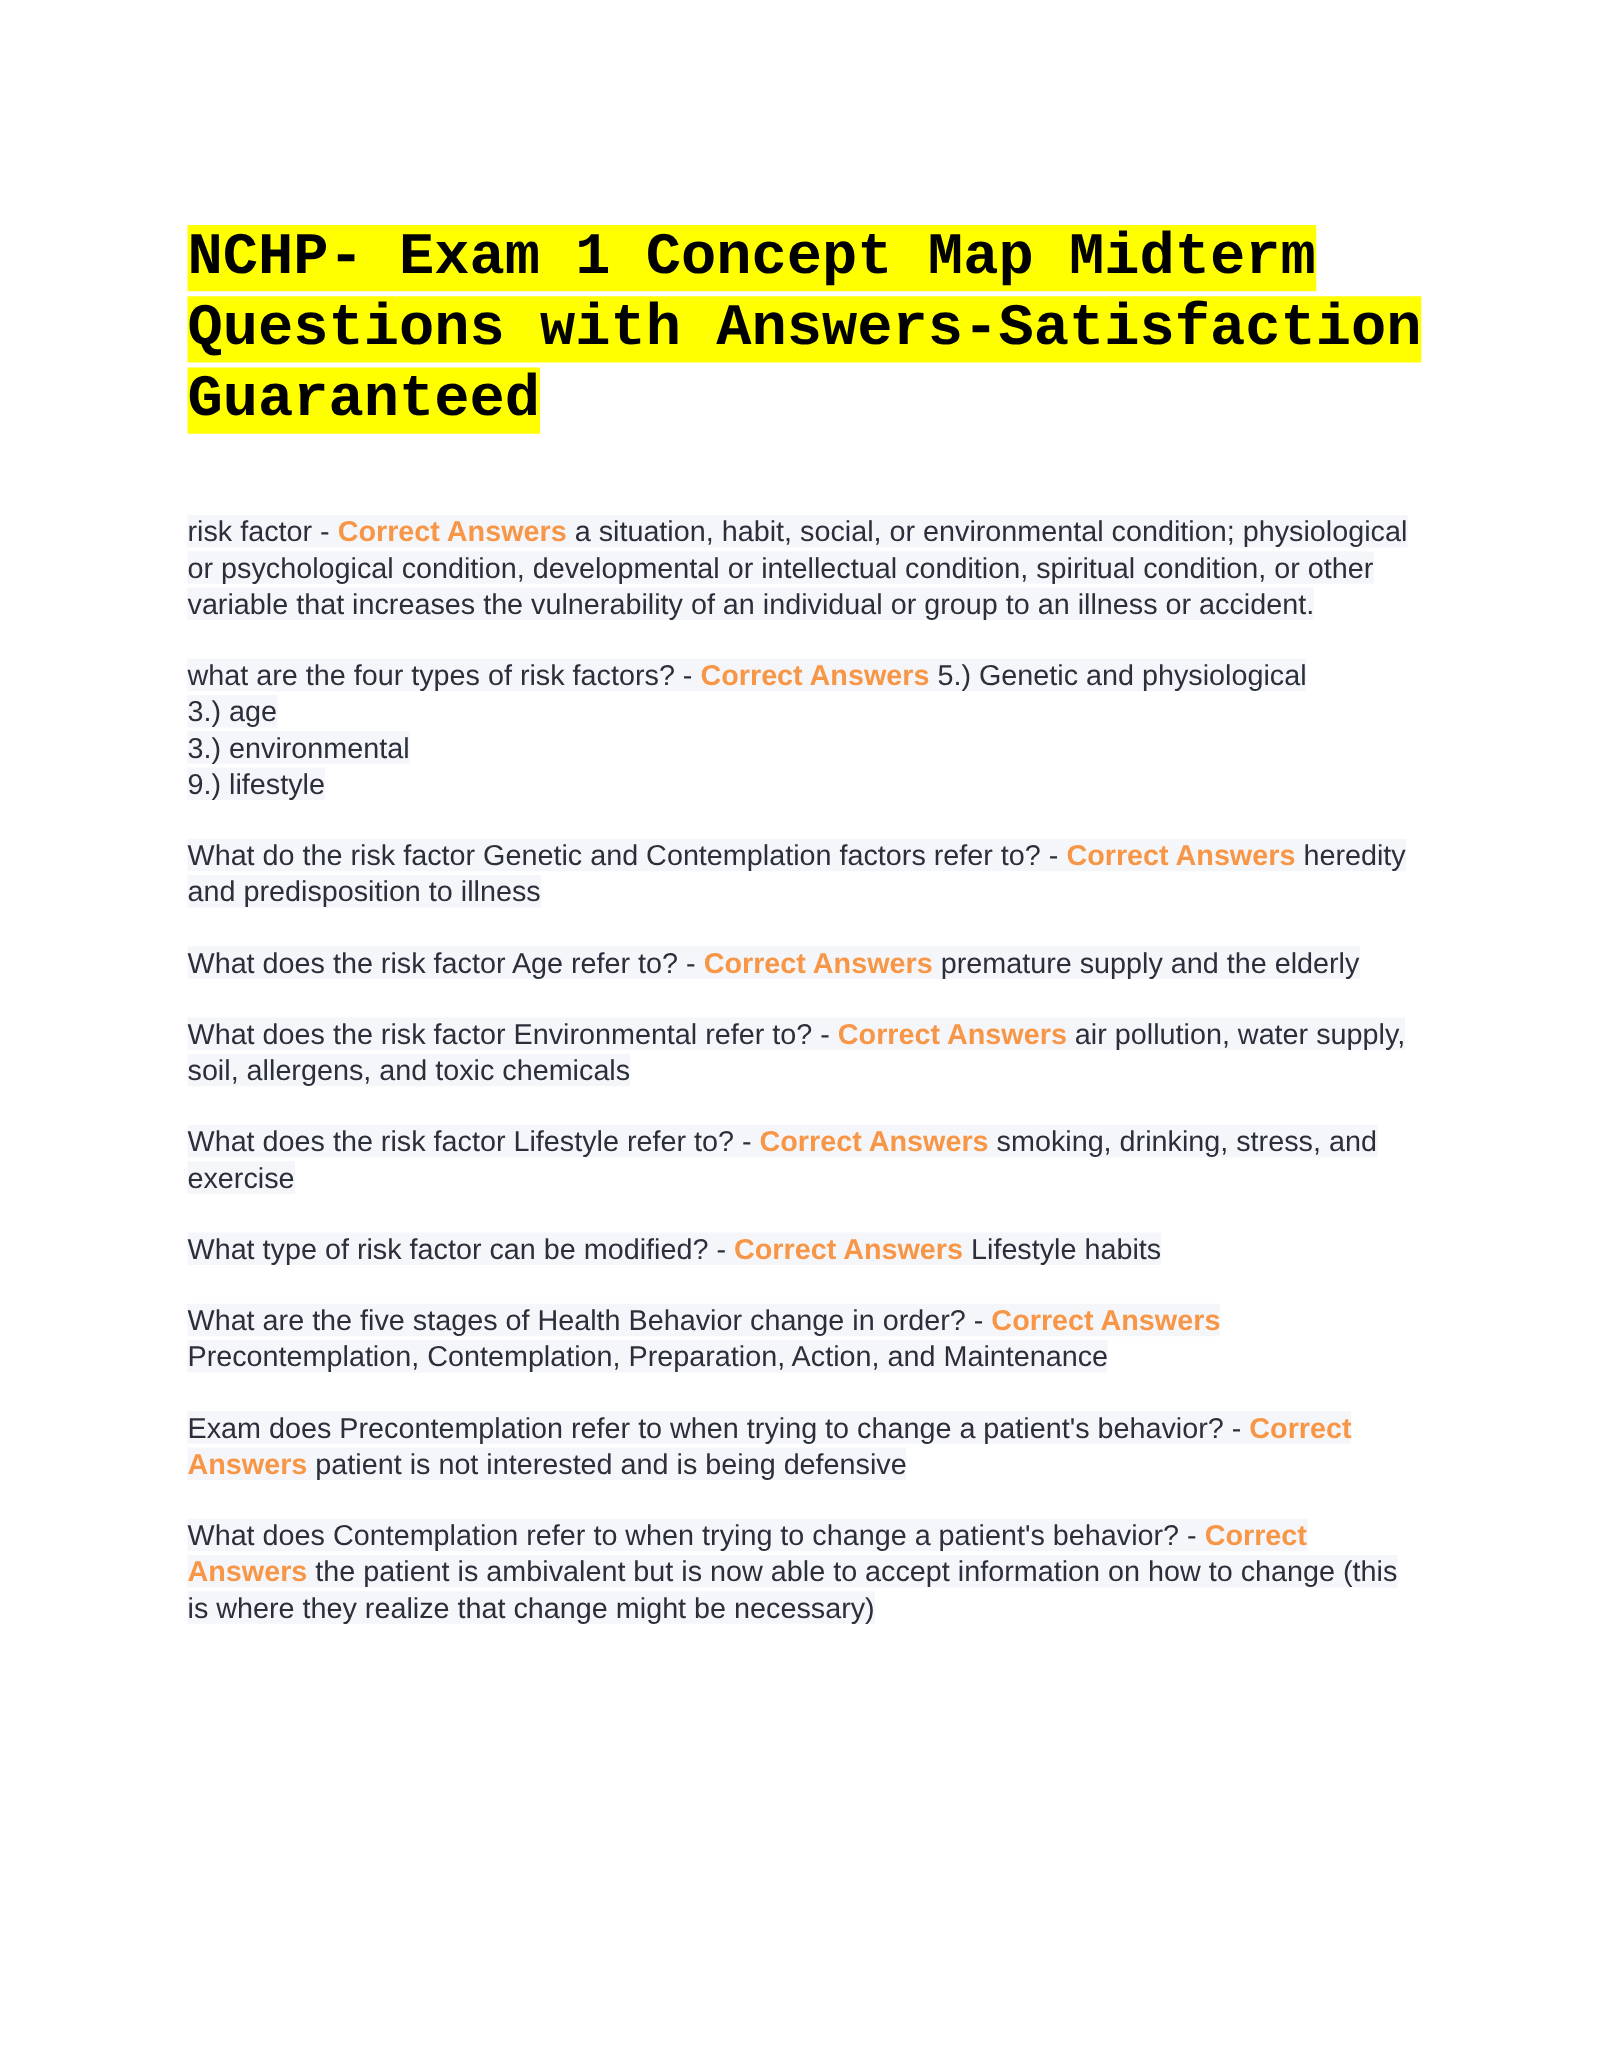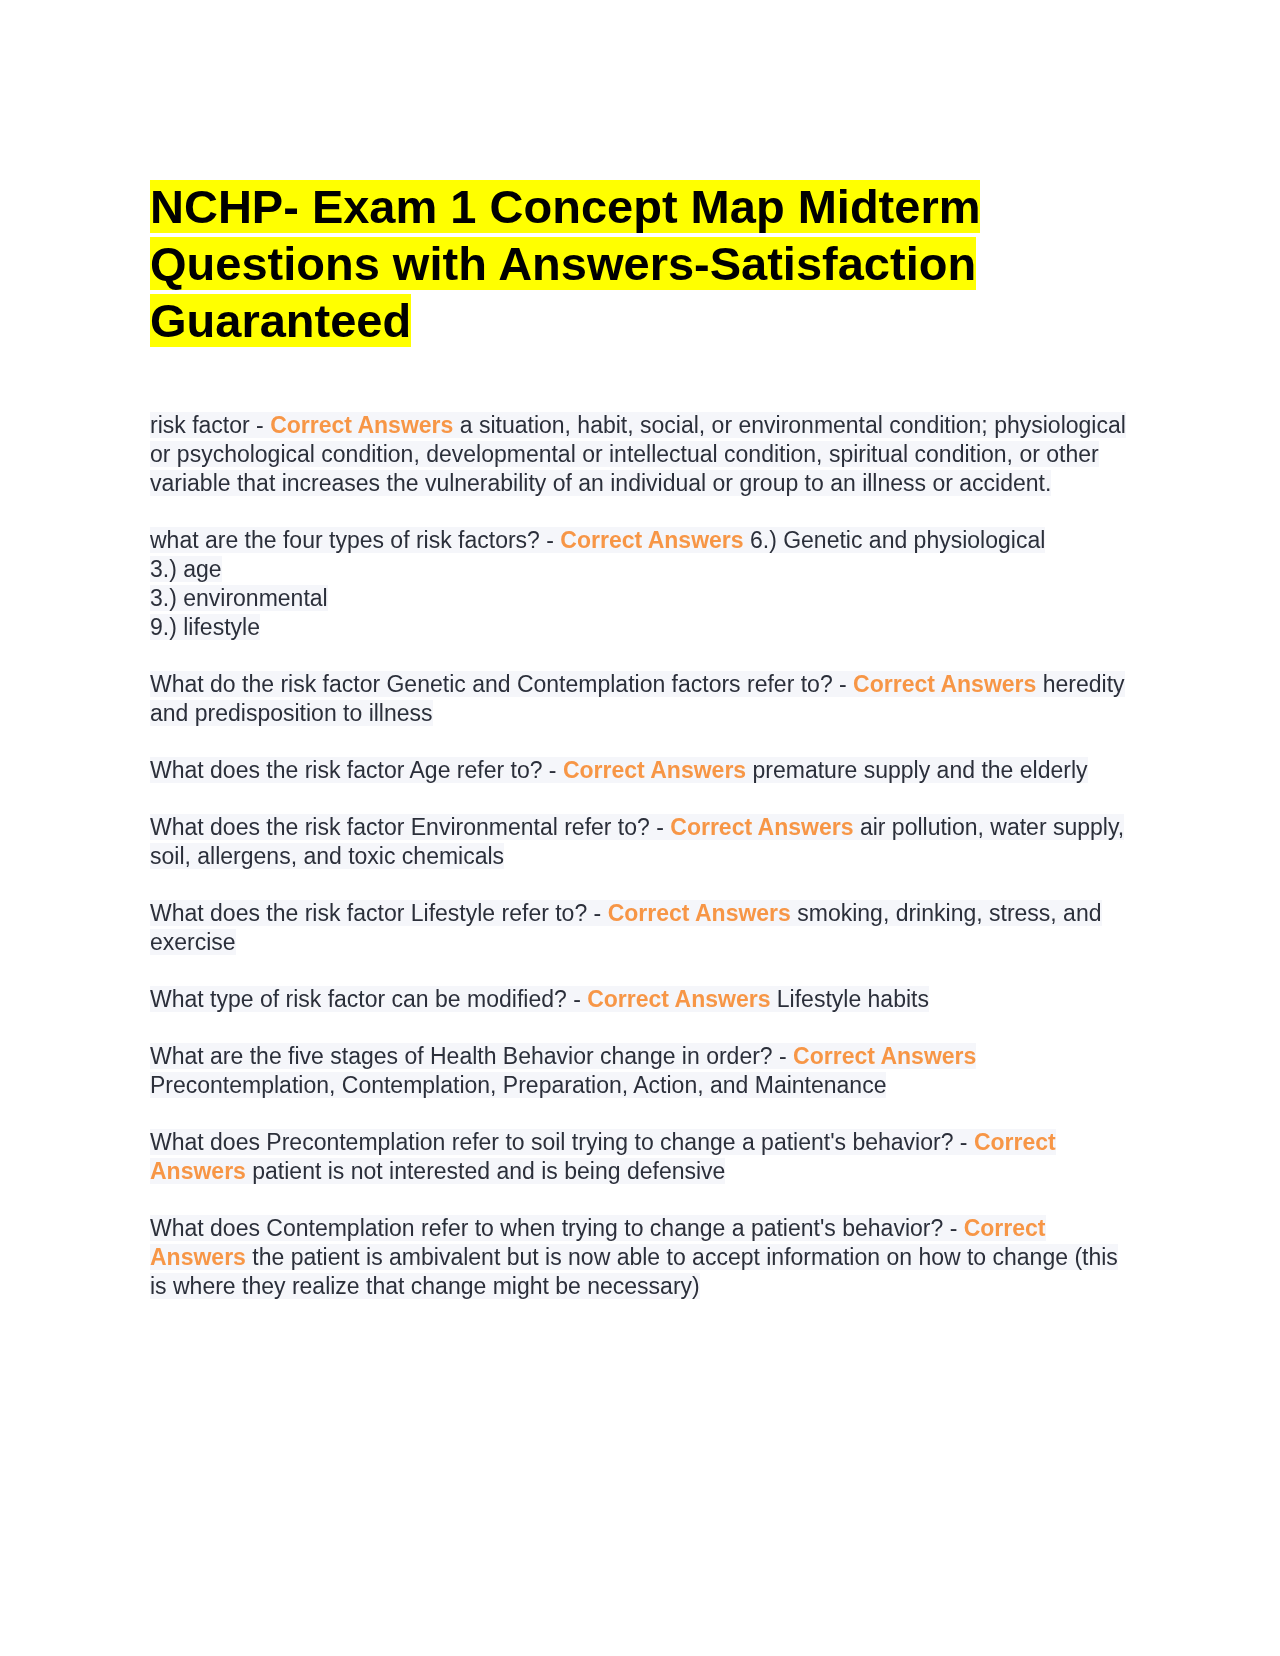--- a/index.html
+++ b/index.html
@@ -1,19 +1,19 @@
 <!DOCTYPE html>
 <html><head>
 <meta charset="utf-8">
 <style>
   html, body { margin: 0; padding: 0; background: #ffffff; }
   body { width: 1280px; height: 1656px; position: relative; overflow: hidden; }
   .page { position: absolute; left: 150px; top: 178px; width: 990px; }
   .title {
-    font-family: Liberation Sans, sans-serif;
+    font-family: Liberation Mono, monospace;
     font-weight: bold;
     font-size: 47px;
     line-height: 57px;
     margin: 0 0 62px 0;
     color: #000;
   }
   .title span { background: #ffff00; }
   .qa {
     font-family: "Liberation Sans", sans-serif;
     font-size: 23px;
@@ -30,30 +30,30 @@
 <div class="page">
   <h1 class="title">
     <span>NCHP- Exam 1 Concept Map Midterm</span><br>
     <span>Questions with Answers-Satisfaction</span><br>
     <span>Guaranteed</span>
   </h1>
 
   <p class="qa"><span class="line"><span>risk factor - </span><span class="ca">Correct Answers</span><span> a situation, habit, social, or environmental condition; physiological or psychological condition, developmental or intellectual condition, spiritual condition, or other variable that increases the vulnerability of an individual or group to an illness or accident.</span></span></p>
 
 
-  <p class="qa"><span class="line"><span>what are the four types of risk factors? - </span><span class="ca">Correct Answers</span><span> 6.) Genetic and physiological</span></span><br><span class="line">3.) age</span><br><span class="line">3.) environmental</span><br><span class="line">9.) lifestyle</span></p>
+  <p class="qa"><span class="line"><span>what are the four types of risk factors? - </span><span class="ca">Correct Answers</span><span> 5.) Genetic and physiological</span></span><br><span class="line">3.) age</span><br><span class="line">3.) environmental</span><br><span class="line">9.) lifestyle</span></p>
 
   <p class="qa"><span class="line"><span>What do the risk factor Genetic and Contemplation factors refer to? - </span><span class="ca">Correct Answers</span><span> heredity and predisposition to illness</span></span></p>
 
   <p class="qa"><span class="line"><span>What does the risk factor Age refer to? - </span><span class="ca">Correct Answers</span><span> premature supply and the elderly</span></span></p>
 
   <p class="qa"><span class="line"><span>What does the risk factor Environmental refer to? - </span><span class="ca">Correct Answers</span><span> air pollution, water supply, soil, allergens, and toxic chemicals</span></span></p>
 
   <p class="qa"><span class="line"><span>What does the risk factor Lifestyle refer to? - </span><span class="ca">Correct Answers</span><span> smoking, drinking, stress, and exercise</span></span></p>
 
   <p class="qa"><span class="line"><span>What type of risk factor can be modified? - </span><span class="ca">Correct Answers</span><span> Lifestyle habits</span></span></p>
 
   <p class="qa"><span class="line"><span>What are the five stages of Health Behavior change in order? - </span><span class="ca">Correct Answers</span><span> Precontemplation, Contemplation, Preparation, Action, and Maintenance</span></span></p>
 
-  <p class="qa"><span class="line"><span>What does Precontemplation refer to soil trying to change a patient's behavior? - </span><span class="ca">Correct Answers</span><span> patient is not interested and is being defensive</span></span></p>
+  <p class="qa"><span class="line"><span>Exam does Precontemplation refer to when trying to change a patient's behavior? - </span><span class="ca">Correct Answers</span><span> patient is not interested and is being defensive</span></span></p>
 
   <p class="qa"><span class="line"><span>What does Contemplation refer to when trying to change a patient's behavior? - </span><span class="ca">Correct Answers</span><span> the patient is ambivalent but is now able to accept information on how to change (this is where they realize that change might be necessary)</span></span></p>
 </div>
 
 </body></html>

